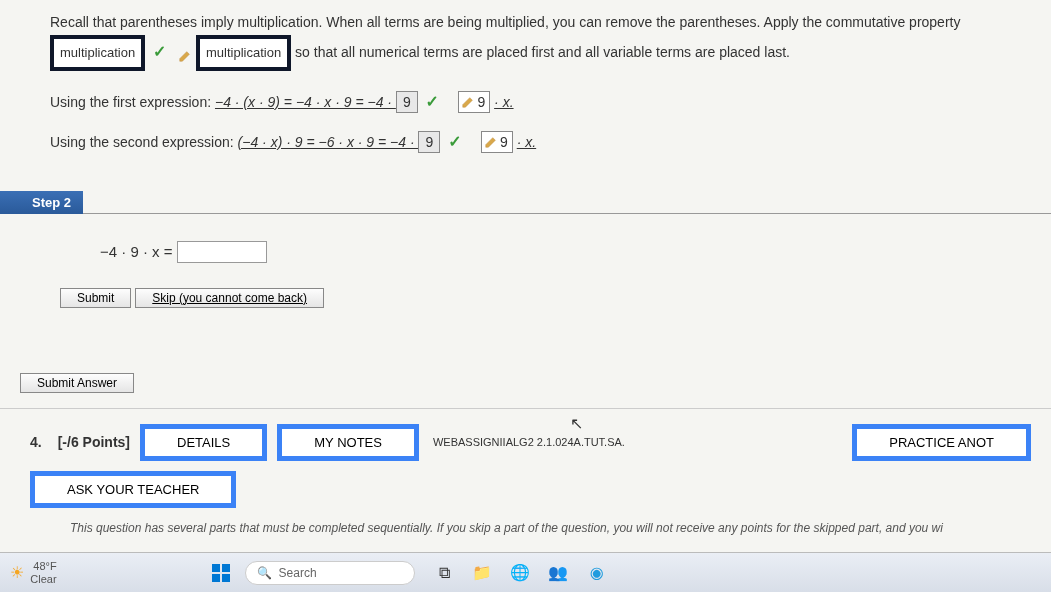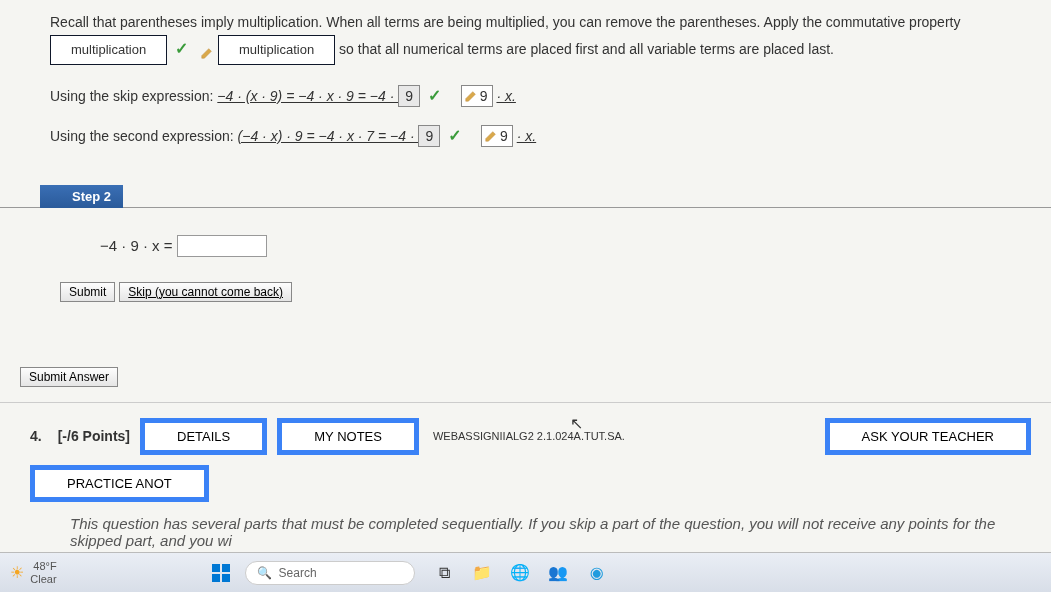--- a/index.html
+++ b/index.html
@@ -15,22 +15,22 @@
   }
   .main-content {
     padding: 10px 40px 0 50px;
   }
   .instruction-text {
     line-height: 1.8;
     margin-bottom: 20px;
   }
   .dropdown-box {
     display: inline-block;
-    border: 1px solid #0f172a;
-    padding: 2px 20px;
+    border: 4px solid #0f172a;
+    padding: 2px 6px;
     background: #fff;
     font-size: 13px;
   }
   .check-green {
     display: inline-block;
     color: #3a9b3a;
     font-weight: bold;
     margin-left: 4px;
     font-size: 16px;
   }
@@ -100,21 +100,21 @@
     width: 90px;
     padding: 2px 4px;
     font-size: 14px;
   }
   .inner-buttons {
     margin: 20px 0 20px 20px;
   }
   .btn-small {
     border: 1px solid #888;
     background: linear-gradient(to bottom, #fdfdfd, #e5e5e5);
-    padding: 2px 8px;
+    padding: 2px 16px;
     font-size: 12px;
     cursor: pointer;
     font-family: inherit;
   }
   .btn-small.underline { text-decoration: underline; }
   .submit-answer-wrap {
     margin: 25px 0 15px 20px;
   }
   .question-bar {
     border-top: 1px solid #ccc;
@@ -129,21 +129,21 @@
     border: 5px solid #3b82f6;
     background: #fff;
     padding: 6px 32px;
     font-size: 13px;
     cursor: pointer;
     font-family: inherit;
   }
   .q-ref { font-size: 11px; margin-left: 4px; }
   .spacer { flex: 1; }
   .q-note {
-    font-size: 15px;
+    font-size: 12px;
     font-style: italic;
     color: #555;
     padding: 8px 0 0 70px;
   }
   .taskbar {
     position: absolute;
     bottom: 0;
     left: 0;
     right: 0;
     height: 40px;
@@ -222,56 +222,56 @@
     <span class="pencil-icon">
       <svg viewBox="0 0 16 16">
           <path d="M2 11 L10 3 L13 6 L5 14 L2 14 Z" fill="#d9a84a" stroke="#b8863a" stroke-width="0.5"></path>
         </svg>
     </span>
     <span class="dropdown-box">multiplication</span>
     <span> so that all numerical terms are placed first and all variable terms are placed last.</span>
   </div>
 
   <div class="expr-line">
-    <span>Using the skip expression:  </span>
+    <span>Using the first expression:  </span>
     <span class="expr-text">−4 · (x · 9) = −4 · x · 9 = −4 · </span>
     <span class="answer-box">9</span>
     <span class="check-green">✓</span>
     &nbsp;&nbsp;&nbsp;
     <span class="answer-box-with-icon">
       <span class="pencil-icon">
         <svg viewBox="0 0 16 16">
             <path d="M2 11 L10 3 L13 6 L5 14 L2 14 Z" fill="#d9a84a" stroke="#b8863a" stroke-width="0.5"></path>
           </svg>
       </span>
       <span>9</span>
     </span>
     <span class="expr-text"> · x.</span>
   </div>
 
   <div class="expr-line">
     <span>Using the second expression:  </span>
-    <span class="expr-text">(−4 · x) · 9 = −4 · x · 7 = −4 · </span>
+    <span class="expr-text">(−4 · x) · 9 = −6 · x · 9 = −4 · </span>
     <span class="answer-box">9</span>
     <span class="check-green">✓</span>
     &nbsp;&nbsp;&nbsp;
     <span class="answer-box-with-icon">
       <span class="pencil-icon">
         <svg viewBox="0 0 16 16">
             <path d="M2 11 L10 3 L13 6 L5 14 L2 14 Z" fill="#d9a84a" stroke="#b8863a" stroke-width="0.5"></path>
           </svg>
       </span>
       <span>9</span>
     </span>
     <span class="expr-text"> · x.</span>
   </div>
 
 </div>
 
-<div class="step-header" style="margin-left:40px;padding-left:32px;">Step 2</div>
+<div class="step-header" style="padding-left:32px;">Step 2</div>
 <div class="step-divider"></div>
 
 <div class="step-body">
 
   <div class="math-eq">
     <span>−4 · 9 · x = </span>
     <input type="text" value="" style="">
   </div>
 
   <div class="inner-buttons">
@@ -284,22 +284,22 @@
   <button class="btn-small">Submit Answer</button>
 </div>
 
 <div class="question-bar">
   <span class="q-number">4.</span>
   <span style="font-weight:bold;">[-/6 Points]</span>
   <button class="btn-box">DETAILS</button>
   <button class="btn-box">MY NOTES</button>
   <span class="q-ref">WEBASSIGNIIALG2 2.1.024A.TUT.SA.</span>
   <span class="spacer"></span>
+  <button class="btn-box">PRACTICE ANOT</button>
   <button class="btn-box">ASK YOUR TEACHER</button>
-  <button class="btn-box">PRACTICE ANOT</button>
 </div>
 <div class="q-note">This question has several parts that must be completed sequentially. If you skip a part of the question, you will not receive any points for the skipped part, and you wi</div>
 
 <div class="cursor-pointer">↖</div>
 
 <div class="taskbar">
   <div class="weather">
     <span class="weather-icon">☀</span>
     <div class="weather-text">
       <div>48°F</div>

